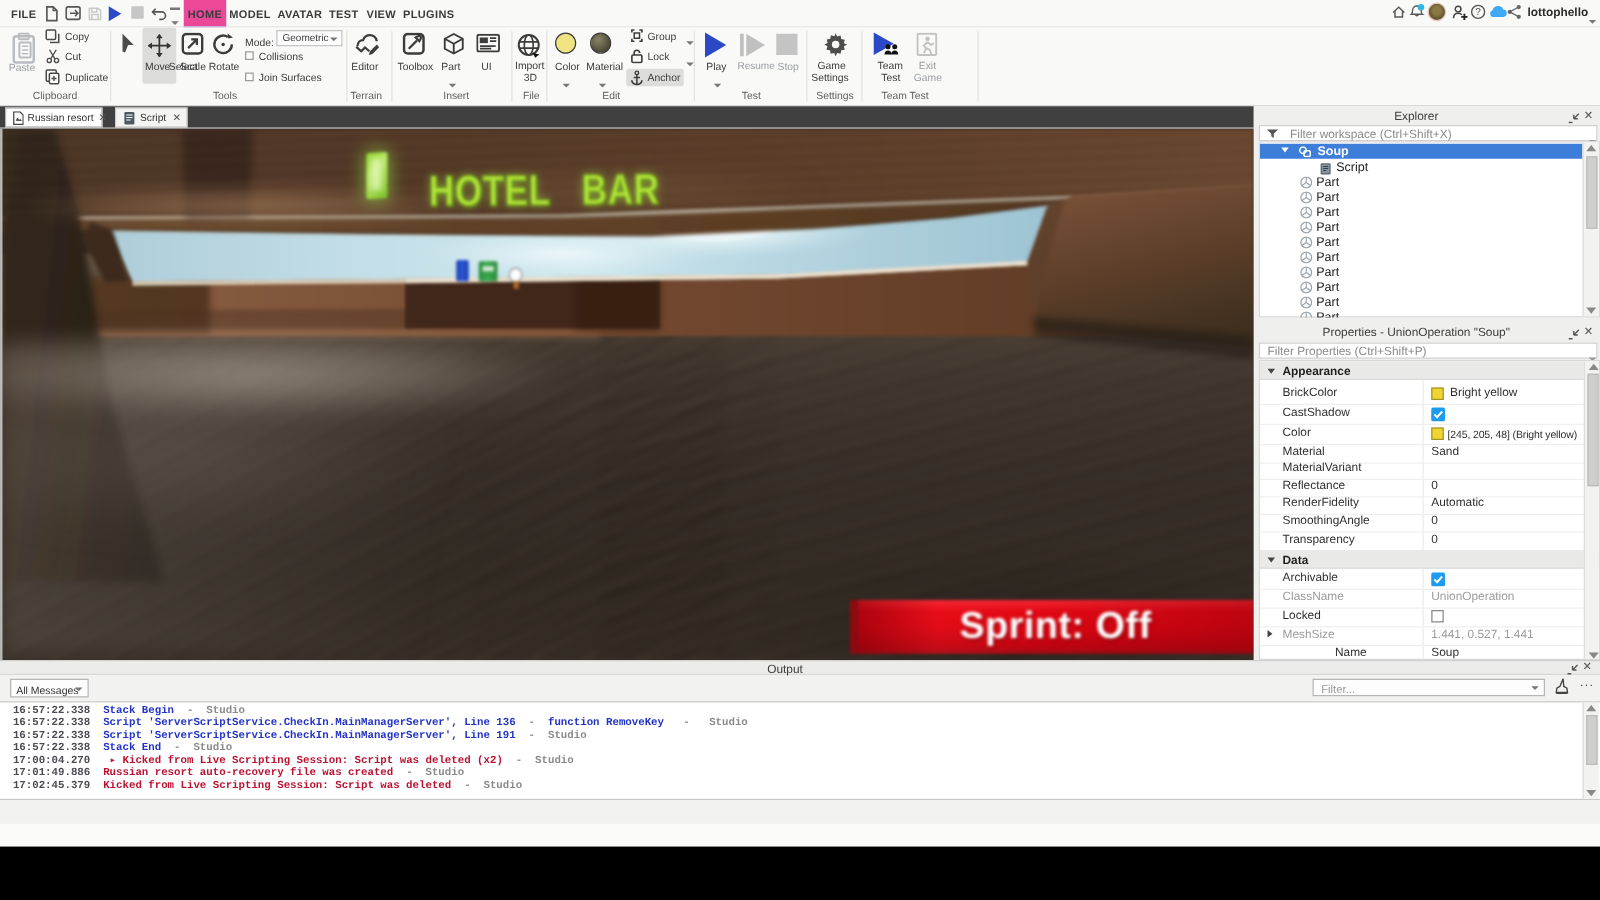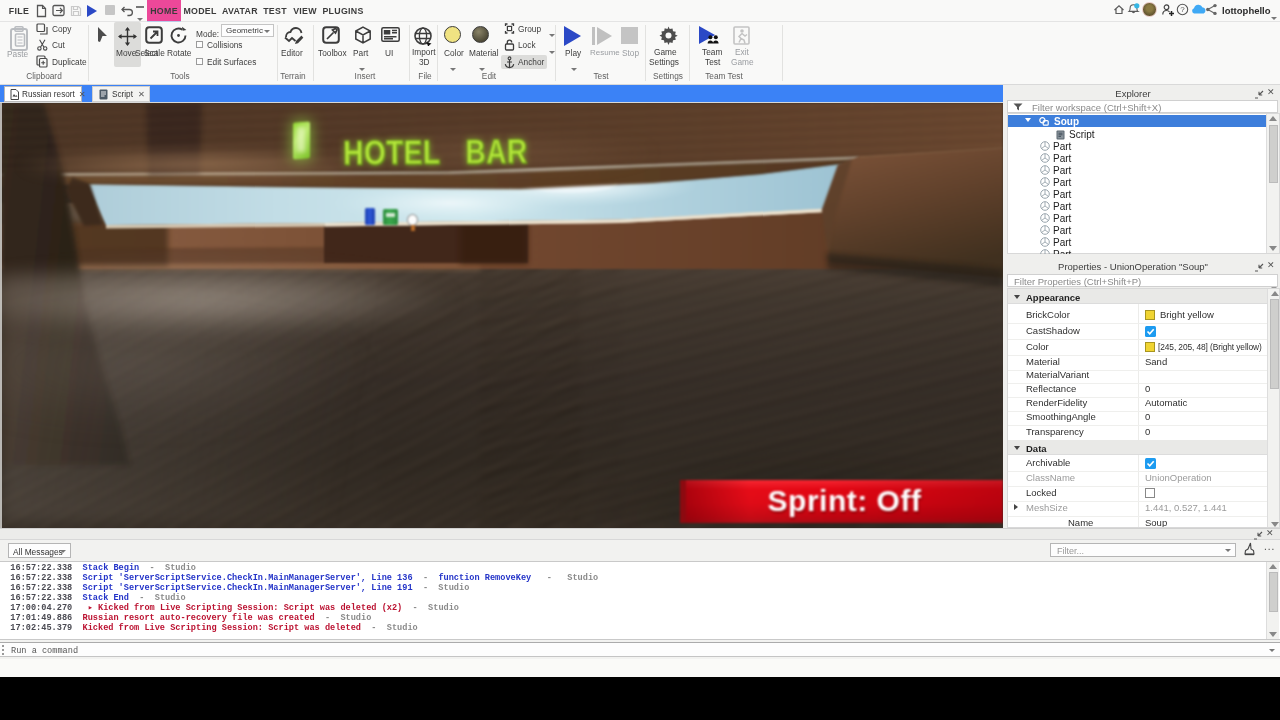--- a/index.html
+++ b/index.html
@@ -12,21 +12,21 @@
   .mtab{position:absolute;top:0;height:22px;font-size:8.8px;font-weight:700;color:#3b3b3b;letter-spacing:.3px;
     display:flex;align-items:center;justify-content:center;}
   
   #ribbon{position:absolute;left:0;top:22px;width:1280px;height:63px;background:#f9f9f8;border-bottom:1px solid #d9d9d9;}
   .rsep{position:absolute;top:3px;height:56px;width:1px;background:#e2e2e0;}
   .rlabel{position:absolute;top:49px;font-size:8.3px;color:#5f5f5f;text-align:center;}
   .rtext{position:absolute;font-size:8.3px;color:#3d3d3d;white-space:nowrap;}
   .rsm{position:absolute;font-size:8.3px;color:#3d3d3d;white-space:nowrap;}
   .caret{display:inline-block;width:0;height:0;border-left:3px solid transparent;border-right:3px solid transparent;border-top:3.5px solid #777;vertical-align:middle;}
   
-  #tabbar{position:absolute;left:0;top:85px;width:1003px;height:18px;background:#3b82f6;border-bottom:1px solid #d8d8d8;}
+  #tabbar{position:absolute;left:0;top:85px;width:1003px;height:18px;background:#404040;border-bottom:1px solid #d8d8d8;}
   .dtab{position:absolute;top:1px;height:16px;font-size:8.2px;color:#333;display:flex;align-items:center;border:1px solid #c8c8c8;white-space:nowrap;}
   .dtab svg{flex-shrink:0;}
   
   #viewport{position:absolute;left:0;top:103px;width:1003px;height:425px;background:#3a3029;overflow:hidden;}
   #scene{position:absolute;left:0;top:0;width:1003px;height:425px;filter:blur(1.1px);}
   
   #rightdock{position:absolute;left:1003px;top:85px;width:277px;height:443px;background:#efefed;}
   .paneltitle{position:absolute;font-size:9.5px;color:#3c3c3c;text-align:center;}
   .filterrow{position:absolute;background:#fff;border:1px solid #d0d0d0;font-size:9.5px;color:#8a8a8a;}
   
@@ -142,21 +142,21 @@
         <path d="M16.5 9.5a7 7 0 1 1-3.2-5.9" fill="none" stroke="#3c3c3c" stroke-width="1.9"></path>
         <path d="M13 .8l.6 4 3.8-.9z" fill="#3c3c3c"></path>
         <circle cx="9.5" cy="9.5" r="1.4" fill="#3c3c3c"></circle>
       </svg>
     <div class="rtext" style="left:167px;top:26px;">Rotate</div>
     <div class="rsm" style="left:196px;top:7px;">Mode:</div>
     <div class="abs" style="left:221px;top:1.5px;width:53px;height:13px;background:#fdfdfd;border:1px solid #c4c4c4;font-size:8px;color:#3d3d3d;padding:1.5px 0 0 4px;">Geometric<span class="caret" style="position:absolute;right:3px;top:5px;"></span></div>
     <div class="abs" style="left:196px;top:19px;width:7px;height:7px;border:1px solid #9b9b9b;background:#fdfdfd;"></div>
     <div class="rsm" style="left:207px;top:18px;">Collisions</div>
     <div class="abs" style="left:196px;top:36px;width:7px;height:7px;border:1px solid #9b9b9b;background:#fdfdfd;"></div>
-    <div class="rsm" style="left:207px;top:35px;">Edit Surfaces</div>
+    <div class="rsm" style="left:207px;top:35px;">Join Surfaces</div>
     <div class="rlabel" style="left:150px;width:60px;">Tools</div>
     <div class="rsep" style="left:277px;"></div>
 
     <svg class="abs" style="left:284px;top:5px;" width="20" height="17" viewBox="0 0 20 17">
         <path d="M2 10c0-3 2-5 4.5-5 .8-2.4 3-4 5.5-4s5 2 5.5 5" fill="none" stroke="#3c3c3c" stroke-width="1.8"></path>
         <path d="M1 10.5 5 14l3-3 3.5 3" fill="none" stroke="#3c3c3c" stroke-width="1.8"></path>
         <path d="M17.5 8.5 12 14l-1 3 3-.8 5.3-5.4z" fill="#3c3c3c"></path>
       </svg>
     <div class="rtext" style="left:281px;top:26px;">Editor</div>
     <div class="rlabel" style="left:265px;width:56px;">Terrain</div>
@@ -560,20 +560,21 @@
 
     <div class="abs" style="left:259px;top:0;width:14px;height:240px;background:#f2f2f0;border-left:1px solid #ddd;">
 <div style="position:absolute;left:3px;top:2px;width:0;height:0;border-left:4px solid transparent;border-right:4px solid transparent;border-bottom:5px solid #888;"></div>
 <div style="position:absolute;left:3px;bottom:2px;width:0;height:0;border-left:4px solid transparent;border-right:4px solid transparent;border-top:5px solid #888;"></div>
 <div style="position:absolute;left:2px;top:10px;width:9px;height:90px;background:#cfcfcd;border:1px solid #bbb;"></div>
         </div>
     </div>
   </div>
   <div id="output">
     <div class="abs" style="left:0;top:0;width:1280px;height:12px;background:#ececea;border-top:1px solid #d0d0d0;border-bottom:1px solid #d8d8d8;"></div>
+    <div class="paneltitle" style="left:0;top:2px;width:1256px;">Output</div>
     <svg class="abs" style="left:1253px;top:3px;" width="10" height="9" viewBox="0 0 10 9">
         <path d="M9 1 5 5M5 5h3.2M5 5V1.8M1 8h3" fill="none" stroke="#555" stroke-width="1.1"></path>
       </svg>
     <div class="abs" style="left:1266px;top:0px;font-size:9px;color:#555;">✕</div>
 
     <div class="abs" style="left:8px;top:15px;width:63px;height:15px;background:#fdfdfd;border:1px solid #b5b5b5;font-size:8.4px;color:#333;padding:2.5px 0 0 4px;">All Messages<span class="caret" style="position:absolute;right:4px;top:6px;"></span></div>
     <div class="abs" style="left:77px;top:15px;width:63px;height:15px;background:#fdfdfd;border:1px solid #b5b5b5;font-size:8.4px;color:#333;padding:2.5px 0 0 4px;margin-top:22px;">All Contexts<span class="caret" style="position:absolute;right:4px;top:6px;"></span></div>
     <div class="abs" style="left:1050px;top:15px;width:186px;height:14px;background:#fdfdfd;border:1px solid #b5b5b5;font-size:9px;color:#999;padding:1.5px 0 0 6px;">Filter...<span class="caret" style="position:absolute;right:4px;top:5px;"></span></div>
     <svg class="abs" style="left:1243px;top:14px;" width="13" height="15" viewBox="0 0 13 15">
         <path d="M7.5 1 5 7l-2.5 1.5L2 12h9l-.5-3.5L8 7z" fill="none" stroke="#444" stroke-width="1.1"></path>
@@ -588,20 +589,15 @@
 <span style="color:#4a4a52">  17:00:04.270   </span><span style="color:#bb1231">▸ Kicked from Live Scripting Session: Script was deleted (x2)</span><span style="color:#8a8a8a">  -  Studio</span>
 <span style="color:#4a4a52">  17:01:49.886  </span><span style="color:#bb1231">Russian resort auto-recovery file was created</span><span style="color:#8a8a8a">  -  Studio</span>
 <span style="color:#4a4a52">  17:02:45.379  </span><span style="color:#bb1231">Kicked from Live Scripting Session: Script was deleted</span><span style="color:#8a8a8a">  -  Studio</span></div>
 
     <div class="abs" style="left:1266px;top:34px;width:13px;height:77px;background:#f2f2f0;border-left:1px solid #ddd;">
       <div style="position:absolute;left:2px;top:2px;width:0;height:0;border-left:4px solid transparent;border-right:4px solid transparent;border-bottom:5px solid #888;"></div>
       <div style="position:absolute;left:2px;bottom:2px;width:0;height:0;border-left:4px solid transparent;border-right:4px solid transparent;border-top:5px solid #888;"></div>
       <div style="position:absolute;left:1.5px;top:10px;width:9px;height:40px;background:#cfcfcd;border:1px solid #bbb;"></div>
     </div>
 
-    <div class="abs mono" style="left:0;top:114px;width:1280px;height:15px;background:#fdfdfd;border-top:1px solid #ababab;border-bottom:1px solid #c4c4c4;font-size:8.6px;color:#555;">
-      <div style="position:absolute;left:2px;top:2px;width:3px;height:10px;border-left:2px dotted #999;"></div>
-      <div style="position:absolute;left:11px;top:3px;">Run a command</div>
-      <span class="caret" style="position:absolute;right:5px;top:6px;"></span>
-    </div>
     <div class="abs" style="left:0;top:131px;width:1280px;height:18px;background:#fafaf8;"></div>
   </div>
 </div>
 
 </body></html>

